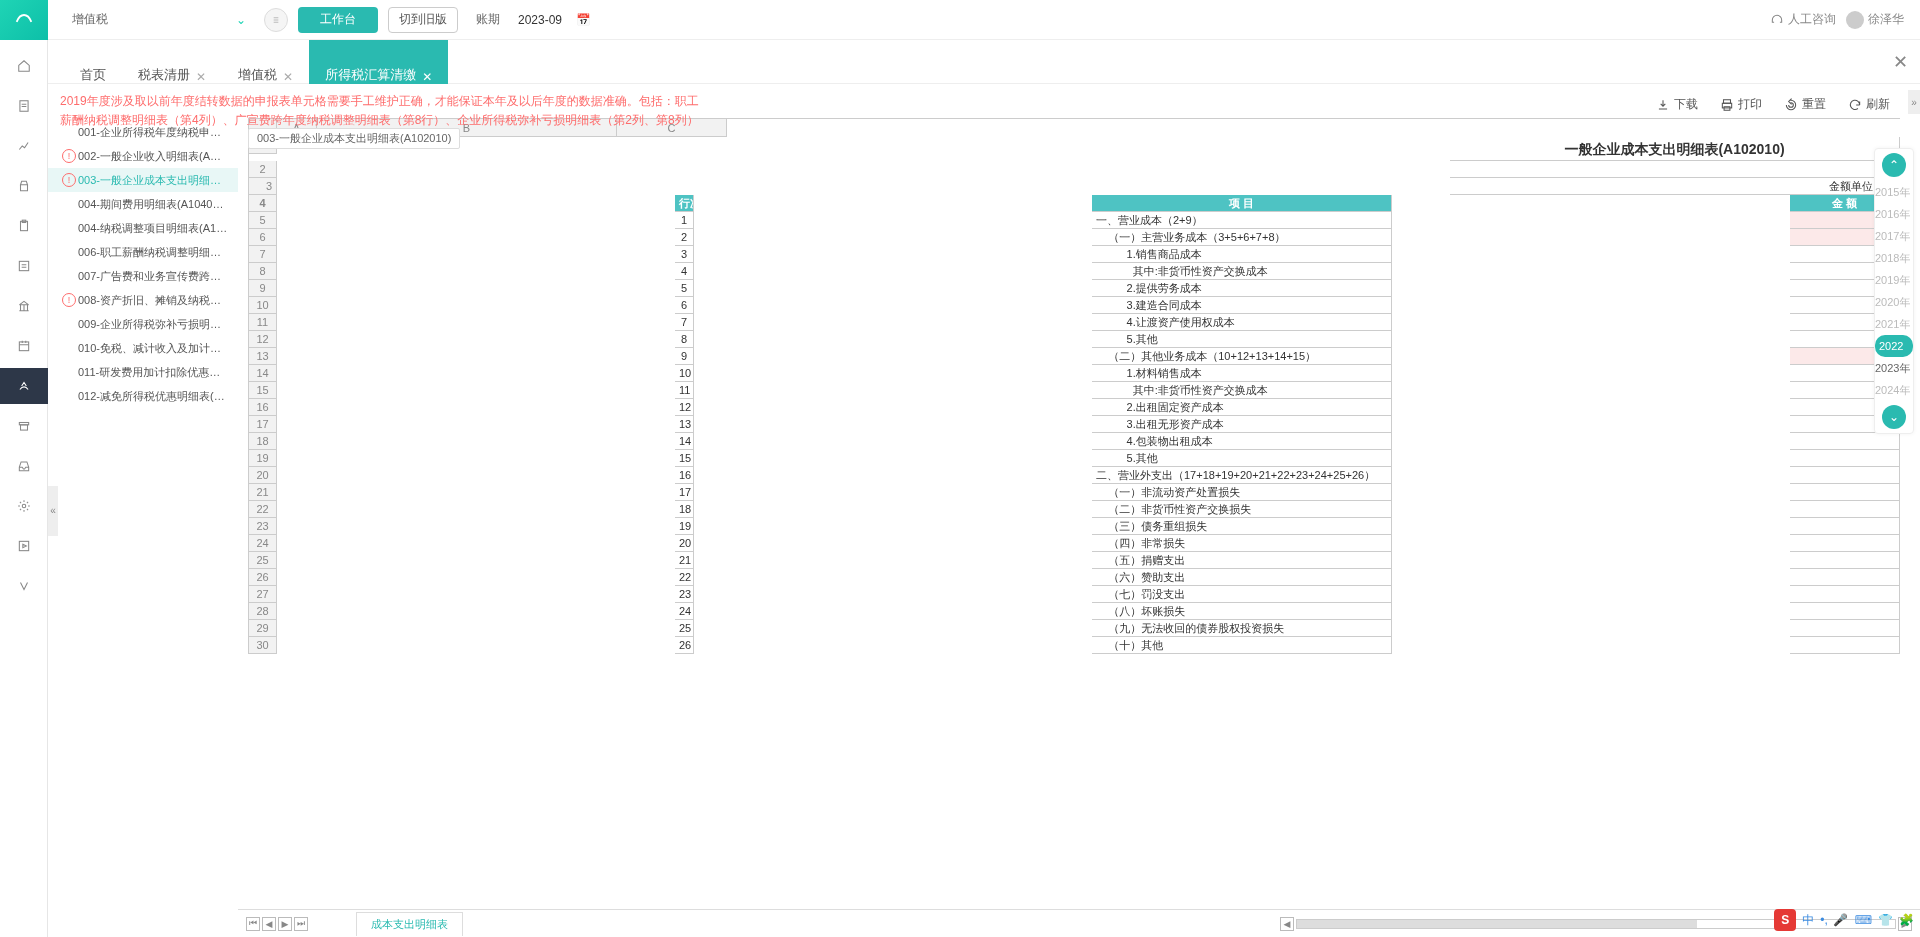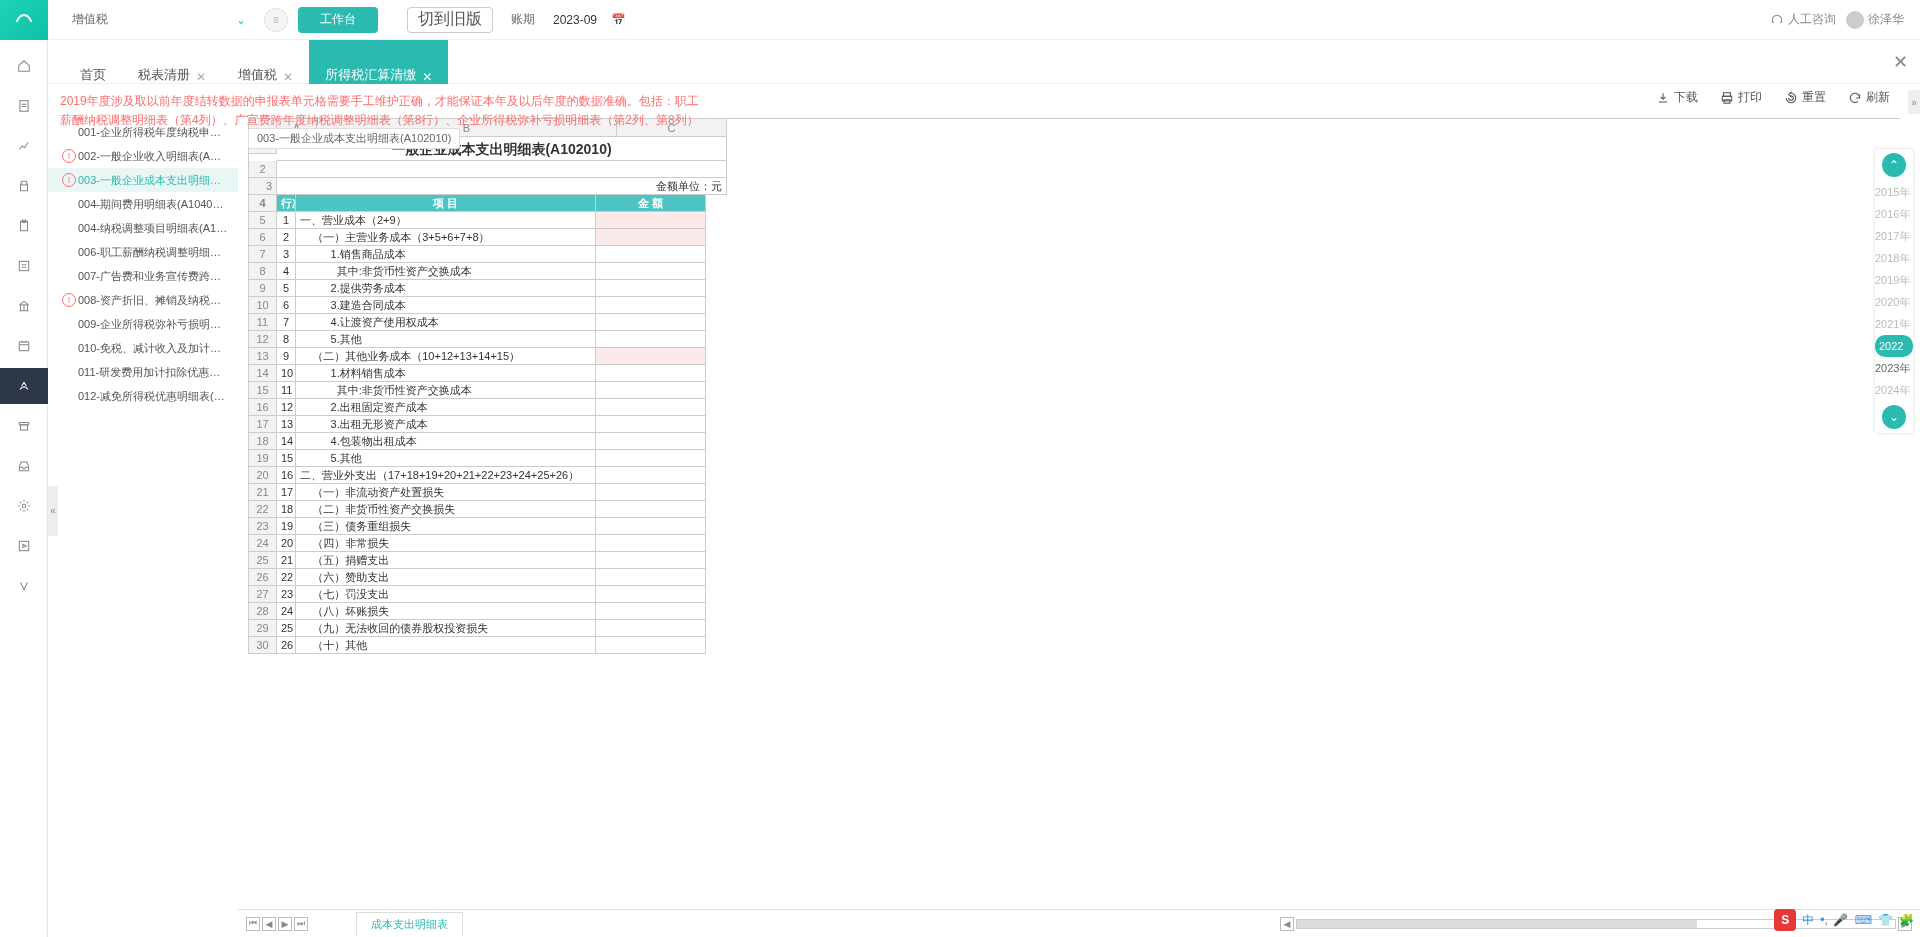--- a/index.html
+++ b/index.html
@@ -17,21 +17,21 @@
 
 
 .main { flex: 1; display: flex; flex-direction: column; background: #fff; }
 
 
 .header { height: 40px; display: flex; align-items: center; gap: 10px; padding: 0 16px; border-bottom: 1px solid #eee; background: #fff; }
 .dropdown { width: 190px; display: flex; align-items: center; justify-content: space-between; padding: 4px 8px; cursor: pointer; color: #666; }
 .dropdown .chev { color: #1fd4b5; }
 .circ-btn { width: 24px; height: 24px; border-radius: 50%; border: 1px solid #ddd; display: flex; align-items: center; justify-content: center; background: #f5f5f5; cursor: pointer; color: #bbb; }
 .btn-primary { height: 26px; padding: 0 22px; border-radius: 4px; background: #2abab0; color: #fff; border: none; cursor: pointer; font-size: 12px; text-align: center; }
-.btn-outline { height: 26px; padding: 0 10px; border-radius: 4px; background: #fff; color: #555; border: 1px solid #ccc; cursor: pointer; font-size: 16px; margin-left: 19px; }
+.btn-outline { height: 26px; padding: 0 10px; border-radius: 4px; background: #fff; color: #555; border: 1px solid #ccc; cursor: pointer; font-size: 12px; }
 .period-label { color: #666; margin-left: 8px; }
 .period-val { color: #333; margin-left: 8px; }
 .cal-icon { color: #2abab0; margin-left: 4px; }
 .header-right { margin-left: auto; display: flex; align-items: center; gap: 10px; color: #888; }
 .hr-item { display: flex; align-items: center; gap: 4px; cursor: pointer; font-size: 12px; }
 .avatar { width: 18px; height: 18px; border-radius: 50%; background: #ccc; display: inline-block; }
 
 
 .tabs { height: 44px; display: flex; align-items: center; padding: 0 16px; gap: 0; border-bottom: 1px solid #eee; position: relative; }
 .tab { height: 44px; display: flex; align-items: flex-end; gap: 6px; padding: 0 16px; cursor: pointer; color: #555; font-size: 13px; }
@@ -39,41 +39,41 @@
 .tab.active { background: #2abab0; color: #fff; }
 .tab.active .x { color: #fff; }
 .tabs-close { position: absolute; right: 12px; top: 50%; transform: translateY(-50%); font-size: 18px; color: #888; cursor: pointer; }
 
 
 .content { flex: 1; display: flex; min-height: 0; position: relative; }
 .left-col { width: 190px; border-right: 0; padding-top: 30px; }
 .warning { position: absolute; left: 12px; top: 8px; right: 260px; color: #fe6c6c; font-size: 12px; line-height: 1.6; z-index: 2; max-width: 640px; }
 
 
-.toolbar-right { position: absolute; right: 30px; top: 5px; display: flex; gap: 22px; color: #555; font-size: 12px; z-index: 3; }
+.toolbar-right { position: absolute; right: 30px; top: 12px; display: flex; gap: 22px; color: #555; font-size: 12px; z-index: 3; }
 .tbtn { display: flex; align-items: center; gap: 4px; cursor: pointer; }
 
 
 .form-list { margin-top: 6px; }
 .form-item { height: 24px; display: flex; align-items: center; padding: 0 8px 0 30px; cursor: pointer; font-size: 11px; color: #555; white-space: nowrap; overflow: hidden; text-overflow: ellipsis; position: relative; }
 .form-item.has-warn::before { content: "!"; position: absolute; left: 14px; top: 50%; transform: translateY(-50%); width: 12px; height: 12px; border-radius: 50%; border: 1px solid #fe6c6c; color: #fe6c6c; font-size: 9px; line-height: 12px; text-align: center; }
 .form-item.selected { background: #e8f7f6; color: #2abab0; }
 
 
 .sheet-wrap { flex: 1; display: flex; flex-direction: column; padding-top: 34px; position: relative; min-height: 0; }
 .crumb { position: absolute; left: 10px; top: 44px; background: #fff; border: 1px solid #ddd; padding: 2px 8px; font-size: 11px; color: #666; border-radius: 2px; z-index: 5; }
 .sheet-scroll { flex: 1; overflow: auto; padding-left: 10px; padding-right: 20px; position: relative; }
 .col-headers { display: flex; border-top: 1px solid #ccc; border-left: 1px solid #ccc; }
 .col-h { border-right: 1px solid #ccc; border-bottom: 1px solid #ccc; text-align: center; background: #f2f2f2; color: #888; font-size: 11px; height: 18px; line-height: 18px; }
 .w-rownum { width: 28px; }
 .w-a { width: 40px; }
 .w-b { width: 300px; }
 .w-c { width: 110px; }
 .grid { border-left: 1px solid #ccc; }
-.row { display: flex; }
+.row { display: flex; justify-content: space-between; }
 .cell { border-right: 1px solid #ccc; border-bottom: 1px solid #ccc; height: 17px; line-height: 17px; padding: 0 4px; font-size: 11px; overflow: hidden; white-space: nowrap; }
 .row-h { min-width: 28px; width: 28px; text-align: center; color: #888; background: #f2f2f2; }
 .title-row .cell.big { font-weight: bold; font-size: 14px; text-align: center; height: 24px; line-height: 24px; }
 .unit-row .cell { text-align: right; }
 .thead .cell { background: #4ec3c3; color: #fff; text-align: center; font-weight: bold; }
 .c-a { width: 19px; text-align: center; }
 .c-b { width: 300px; }
 .c-c { width: 110px; }
 .hl .c-c { background: #fce9e9; }
 

